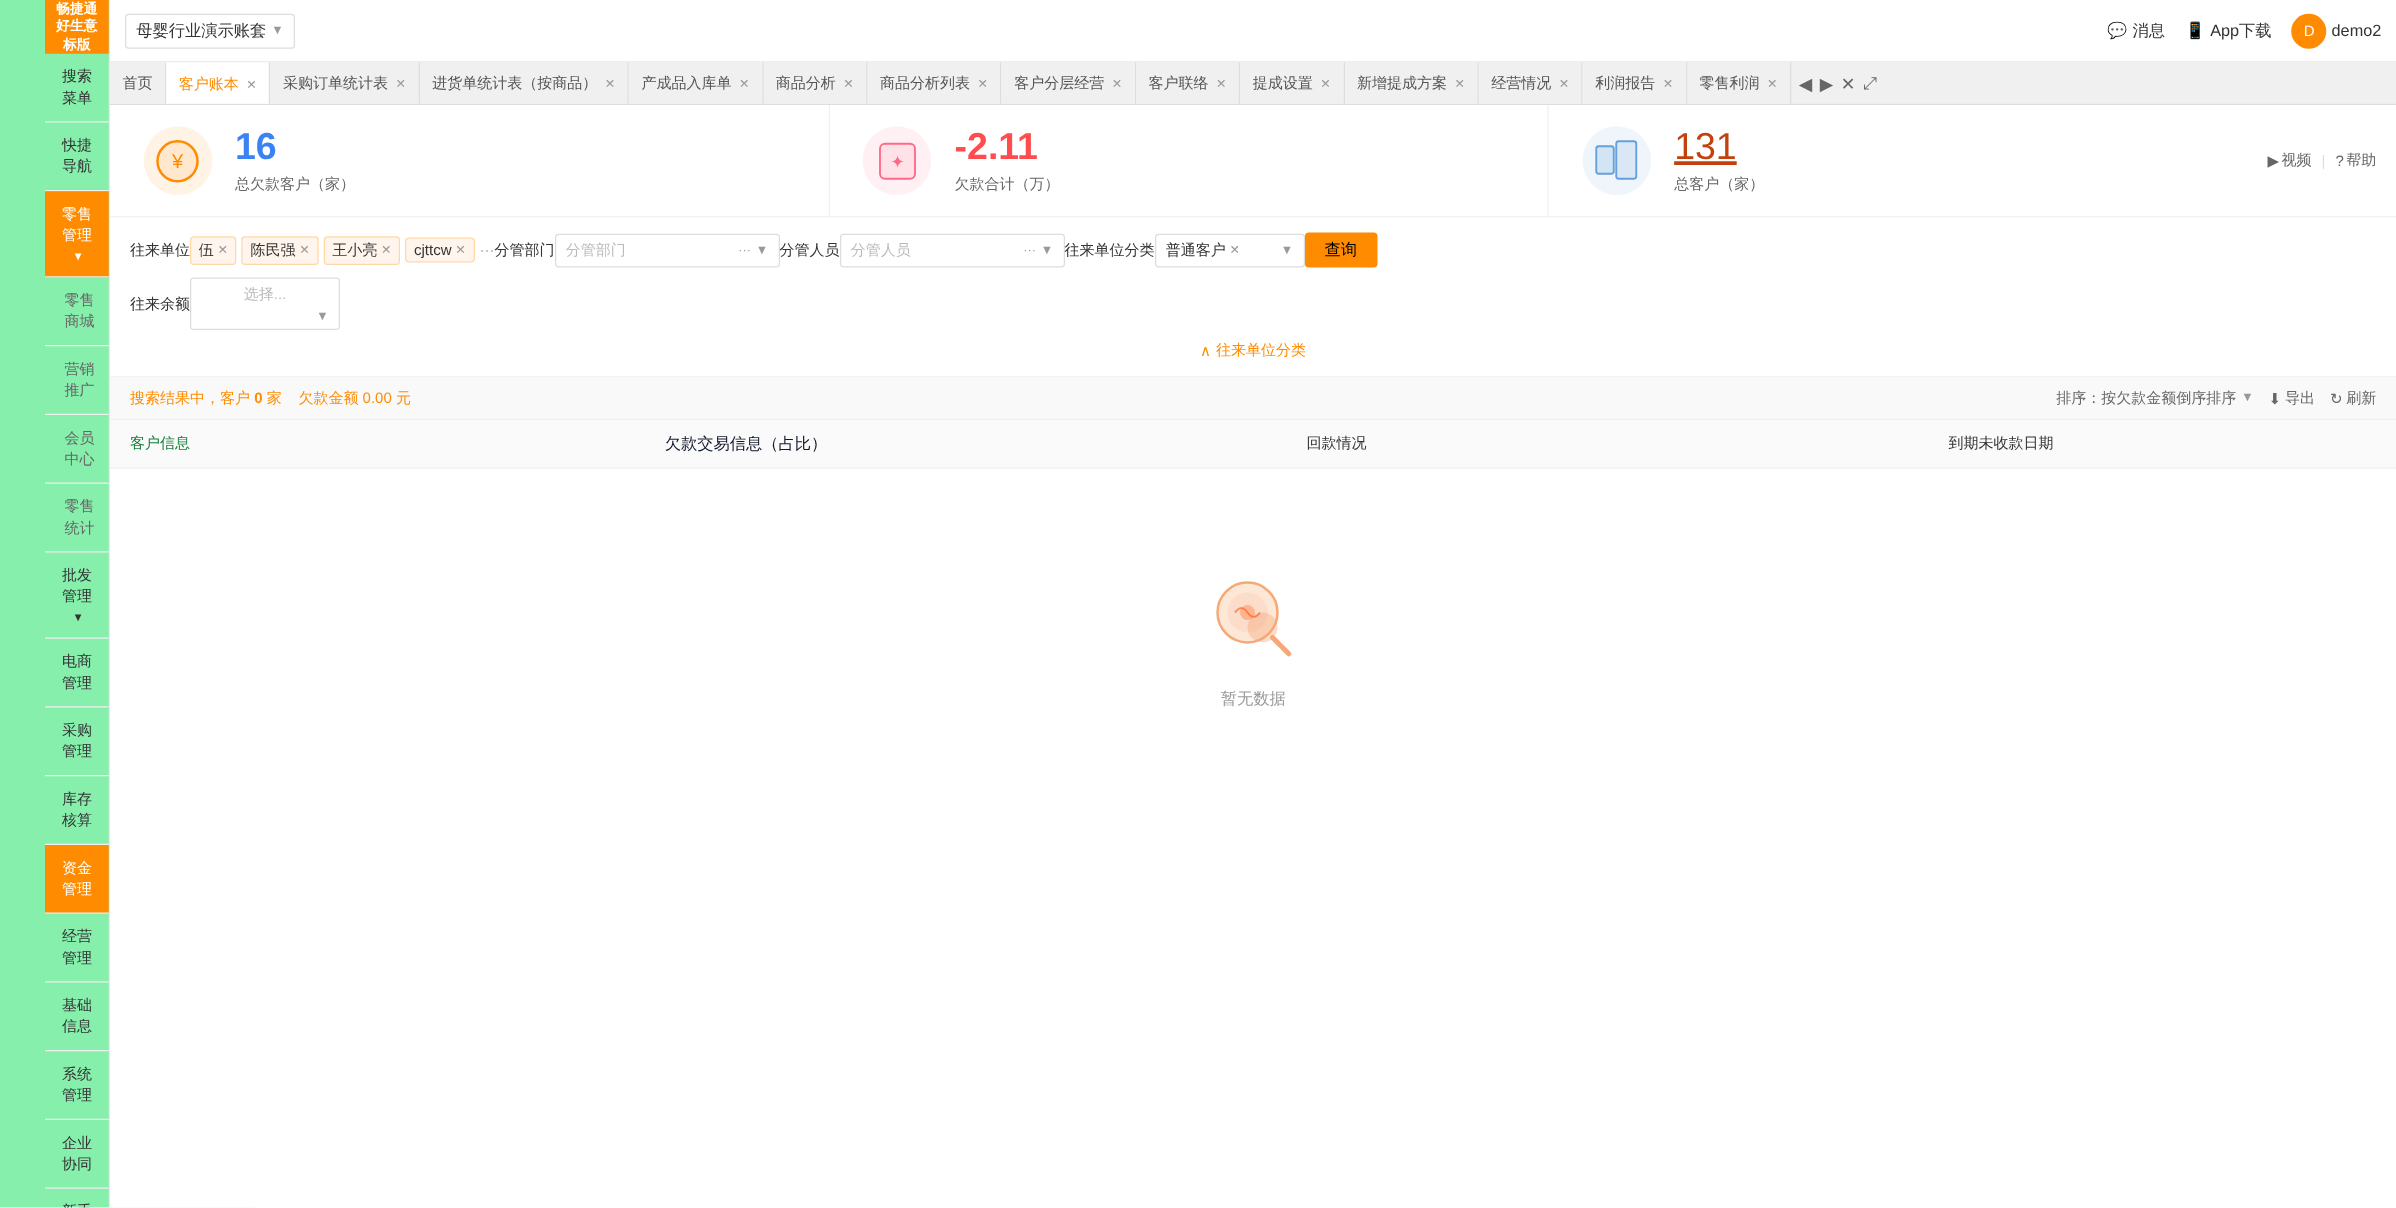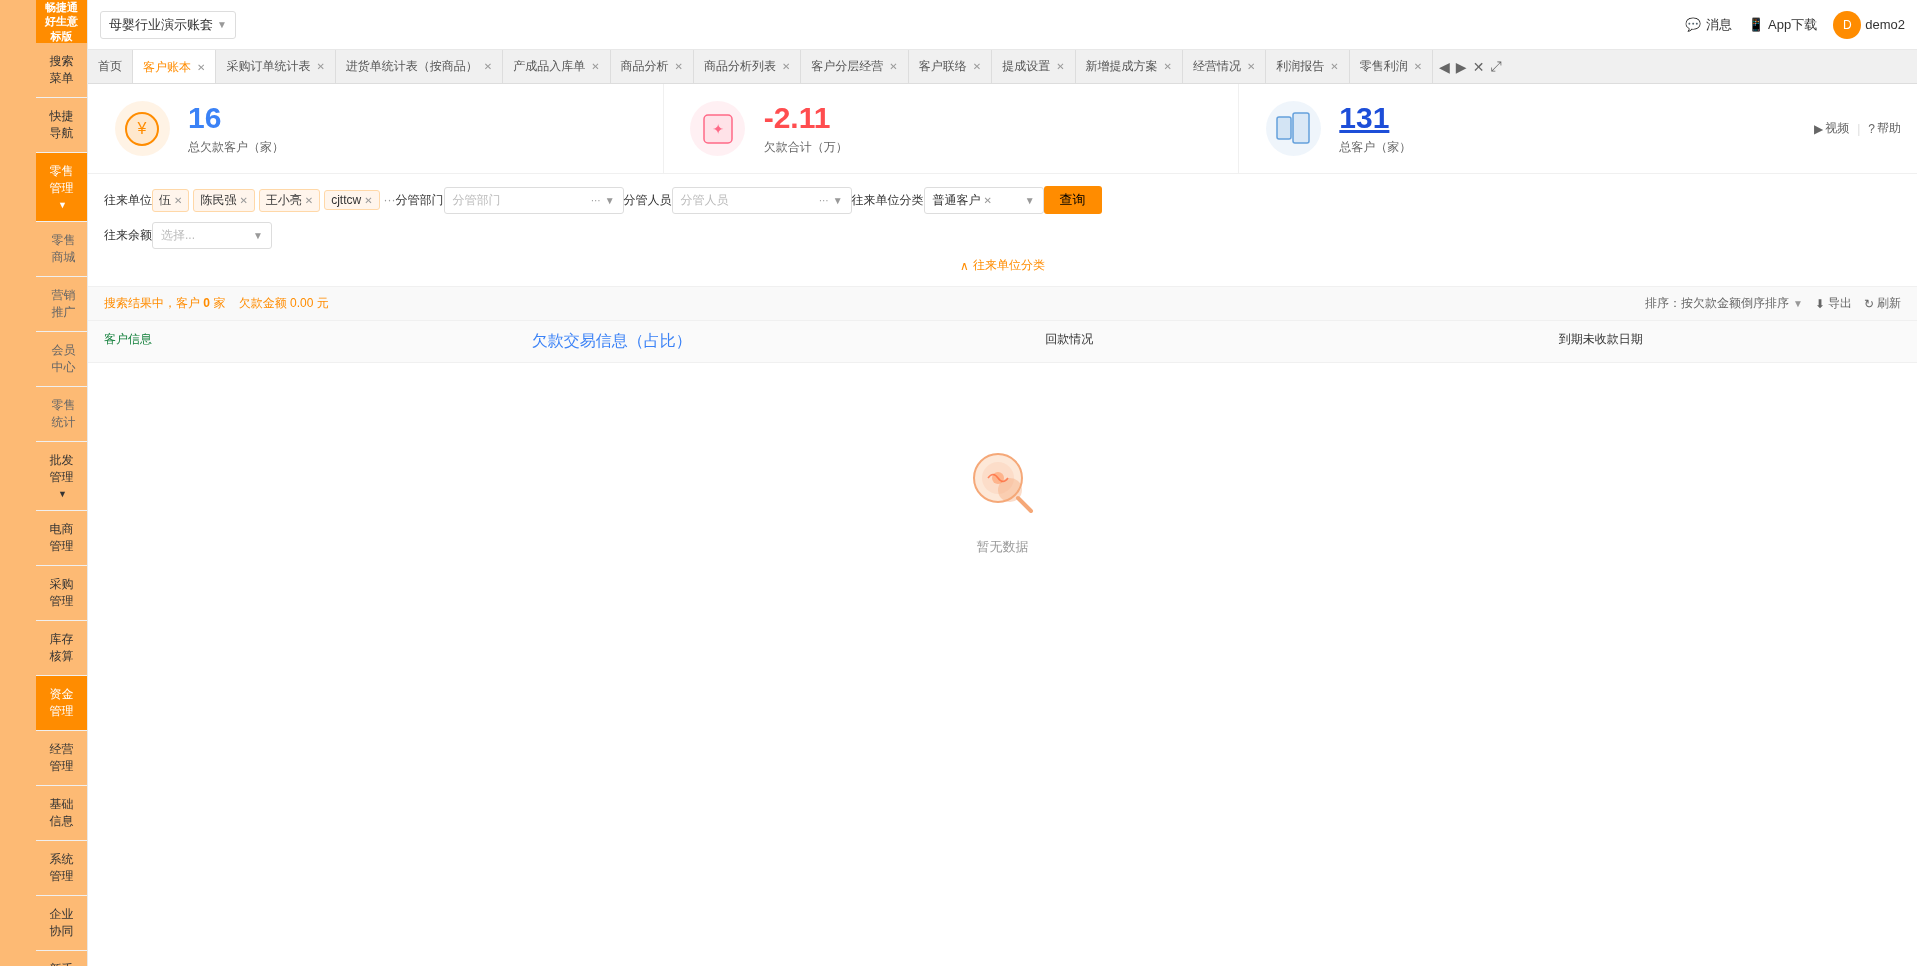--- a/index.html
+++ b/index.html
@@ -1,19 +1,19 @@
 <!DOCTYPE html>
 <html><head>
   <meta charset="utf-8">
   <style>
     * { box-sizing: border-box; margin: 0; padding: 0; }
     body { font-family: 'Microsoft YaHei', Arial, sans-serif; font-size: 13px; background: #f5f5f5; display: flex; height: 966px; overflow: hidden; }
 
     
-    .sidebar { width: 88px; background: #fdba74; border-right: 1px solid #e8e8e8; display: flex; flex-direction: column; flex-shrink: 0; padding-left: 36px; }
+    .sidebar { width: 88px; background: #86efac; border-right: 1px solid #e8e8e8; display: flex; flex-direction: column; flex-shrink: 0; padding-left: 36px; }
     .sidebar-logo { background: #ff8c00; height: 50px; display: flex; align-items: center; justify-content: center; padding: 0 8px; }
     .sidebar-logo-text { color: #fff; font-size: 11px; font-weight: bold; text-align: center; line-height: 1.3; }
     .sidebar-search { padding: 10px 8px; text-align: center; font-size: 12px; color: #333; cursor: pointer; border-bottom: 1px solid #f0f0f0; }
     .sidebar-nav-link { padding: 10px 8px; text-align: center; font-size: 12px; color: #333; cursor: pointer; border-bottom: 1px solid #f0f0f0; }
     .sidebar-nav-link.active { background: #ff8c00; color: #fff; }
 
     
     .main { flex: 1; display: flex; flex-direction: column; overflow: hidden; }
 
     
@@ -41,52 +41,52 @@
     .stat-item { flex: 1; display: flex; align-items: center; gap: 16px; padding: 16px 24px; border-right: 1px solid #f0f0f0; position: relative; }
     .stat-icon { width: 60px; height: 60px; display: flex; align-items: center; justify-content: center; }
     .stat-icon-circle { width: 55px; height: 55px; border-radius: 50%; display: flex; align-items: center; justify-content: center; }
     .stat-icon-orange { background: rgba(255,140,0,0.1); }
     .stat-icon-pink { background: rgba(255,105,135,0.1); }
     .stat-icon-blue { background: rgba(100,160,220,0.1); }
     .stat-text { display: flex; flex-direction: column; }
     .stat-number { font-size: 30px; font-weight: bold; }
     .stat-number-orange { color: #3b82f6; }
     .stat-number-red { color: #ff4d4f; }
-    .stat-number-black { color: #1d4ed8; font-weight: bold; text-decoration: underline; }
+    .stat-number-black { color: #c2410c; font-weight: normal; text-decoration: underline; }
     .stat-label { font-size: 12px; color: #666; margin-top: 4px; }
     .stat-right { margin-left: auto; display: flex; align-items: center; gap: 8px; }
     .video-help { display: flex; align-items: center; gap: 8px; font-size: 12px; color: #666; }
     .video-help span { cursor: pointer; display: flex; align-items: center; gap: 2px; }
 
     
     .filter-area { padding: 12px 16px; border-bottom: 1px solid #f0f0f0; background: #fff; }
     .filter-row { display: flex; align-items: center; gap: 0; margin-bottom: 8px; flex-wrap: wrap; }
     .filter-label { font-size: 12px; color: #333; white-space: nowrap; }
     .filter-tags { display: flex; align-items: center; gap: 4px; flex-wrap: wrap; }
     .filter-tag { display: flex; align-items: center; gap: 3px; background: #fff5ec; border: 1px solid #ffd8a8; color: #333; padding: 2px 6px; border-radius: 3px; font-size: 12px; }
     .filter-tag-close { color: #999; cursor: pointer; font-size: 10px; }
     .filter-more { color: #999; cursor: pointer; font-size: 12px; }
     .filter-select { display: flex; align-items: center; border: 1px solid #ddd; border-radius: 3px; padding: 4px 8px; font-size: 12px; cursor: pointer; gap: 4px; background: #fff; min-width: 120px; }
     .filter-select-wide { min-width: 180px; }
-    .filter-input-sm { width: 100px; }
+    .filter-input-sm { width: 100px; flex-direction: column; }
     .query-btn { background: #ff8c00; color: #000000; border: none; padding: 5px 16px; border-radius: 3px; cursor: pointer; font-size: 13px; }
     .collapse-more { display: flex; align-items: center; justify-content: center; gap: 4px; color: #ff8c00; font-size: 12px; cursor: pointer; margin-top: 4px; }
 
     
     .result-bar { display: flex; align-items: center; justify-content: space-between; padding: 8px 16px; background: #f9f9f9; border-bottom: 1px solid #f0f0f0; }
     .result-info { font-size: 12px; color: #666; }
     .result-info span { color: #ff8c00; }
     .result-actions { display: flex; align-items: center; gap: 12px; font-size: 12px; color: #666; }
     .result-sort { display: flex; align-items: center; gap: 4px; cursor: pointer; }
     .result-action-btn { display: flex; align-items: center; gap: 3px; cursor: pointer; }
 
     
     .table-header { display: flex; padding: 10px 16px; background: #fafafa; border-bottom: 1px solid #f0f0f0; }
     .col-customer { flex: 2.5; font-size: 12px; color: #15803d; font-weight: 500; }
-    .col-debt { flex: 3; font-size: 16px; color: #3b82f6; font-weight: 500; }
+    .col-debt { flex: 3; font-size: 13px; color: #0f172a; font-weight: 500; }
     .col-payment { flex: 3; font-size: 12px; color: #333; font-weight: 500; }
     .col-date { flex: 2; font-size: 12px; color: #333; font-weight: 500; }
 
     
     .empty-state { display: flex; flex-direction: column; align-items: center; justify-content: center; padding: 80px 0; }
     .empty-text { color: #999; font-size: 13px; margin-top: 12px; }
 
     .chevron { font-size: 10px; color: #999; }
   </style>
 </head>

